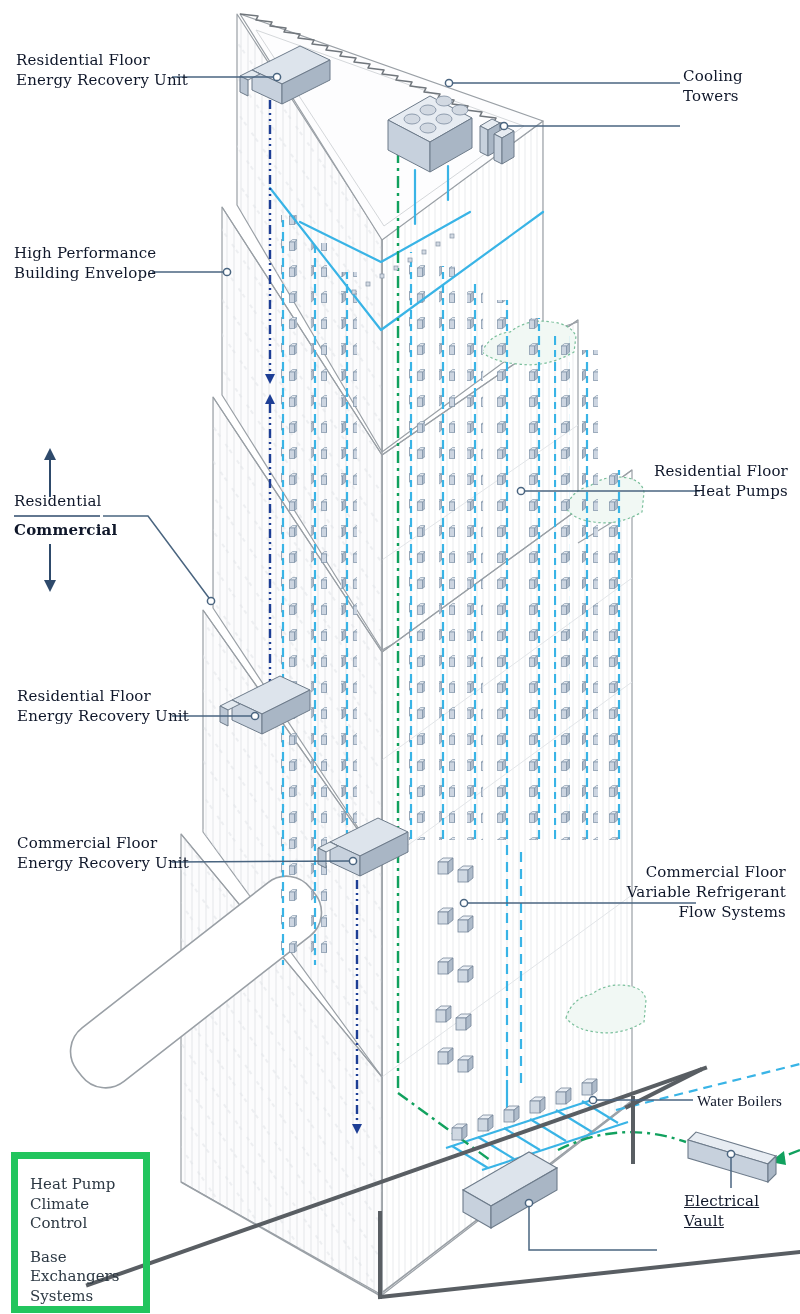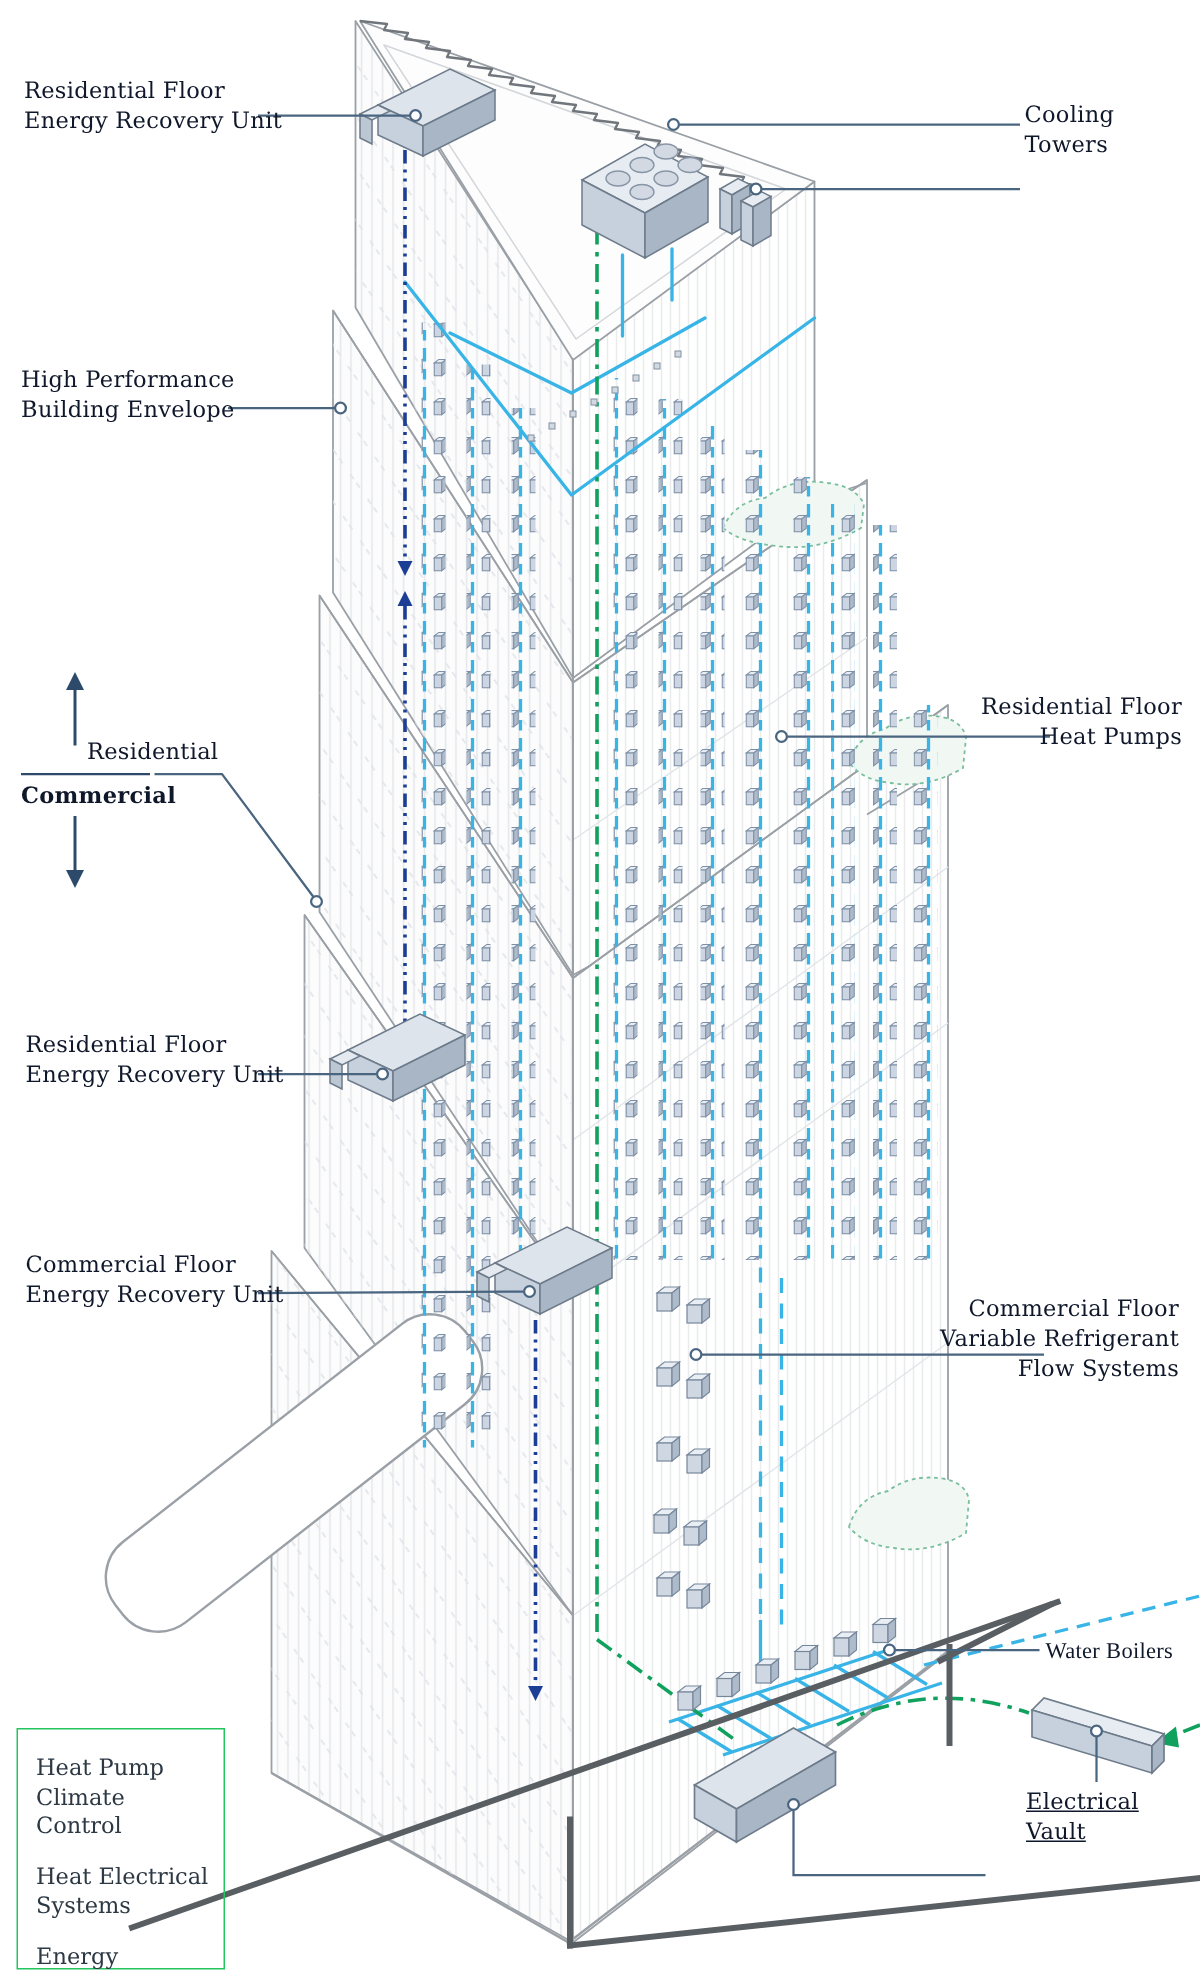--- a/index.html
+++ b/index.html
@@ -2,21 +2,21 @@
 <html><head>
 <meta charset="utf-8">
 <style>
   html,body{margin:0;padding:0;background:#ffffff;}
   #stage{position:relative;width:800px;height:1314px;background:#ffffff;overflow:hidden;
          font-family:"DejaVu Serif","Liberation Serif",serif;color:#2c3843;}
   #drawing{position:absolute;left:0;top:0;}
   .lbl{position:absolute;font-size:15px;line-height:1.32;letter-spacing:.2px;color:#0f172a;}
   .lbl.right{text-align:right;}
   #legend{position:absolute;left:11px;top:1152px;width:139px;height:161px;
-          border:1px solid #22c55e;box-sizing:border-box;padding:16px 8px 0 12px;}
+          border:7px solid #22c55e;box-sizing:border-box;padding:16px 8px 0 12px;}
   .legend-item{font-size:15px;line-height:1.3;margin-bottom:14px;}
 </style>
 </head>
 <body>
 
 <div id="stage">
 
 <svg id="drawing" width="800" height="1314" viewBox="0 0 800 1314">
   <defs>
     <pattern id="stripes" width="6" height="10" patternUnits="userSpaceOnUse">
@@ -275,25 +275,25 @@
   </g>
 </svg>
 
 <div class="lbl" style="left:16px;top:51px;">
   <div>Residential Floor</div>
   <div>Energy Recovery Unit</div>
 </div>
 <div class="lbl" style="left:683px;top:67px;">
   <div>Cooling Towers</div>
 </div>
-<div class="lbl" style="left:14px;top:244px;text-align:right;">
+<div class="lbl" style="left:14px;top:244px;">
   <div>High Performance</div>
   <div>Building Envelope</div>
 </div>
-<div class="lbl" style="left:14px;top:492px;margin-left:44px;">
+<div class="lbl" style="left:14px;top:492px;">
   <div>Residential</div>
 </div>
 <div class="lbl" style="left:14px;top:521px;font-weight:bold;">
   <div>Commercial</div>
 </div>
 <div class="lbl right" style="left:598px;top:462px;width:190px;">
   <div>Residential Floor</div>
   <div>Heat Pumps</div>
 </div>
 <div class="lbl" style="left:17px;top:687px;">
@@ -315,21 +315,21 @@
 <div class="lbl" style="left:684px;top:1192px;text-decoration:underline;">
   <div>Electrical Vault</div>
 </div>
 
 <div id="legend">
   <div class="legend-item">
     <div>Heat Pump</div>
     <div>Climate Control</div>
   </div>
   <div class="legend-item">
-    <div>Heat Electrical</div>
+    <div>Base Exchangers</div>
     <div>Systems</div>
   </div>
   <div class="legend-item">
     <div>Energy Recovery</div>
 
   </div>
 </div>
 
 </div>
 

